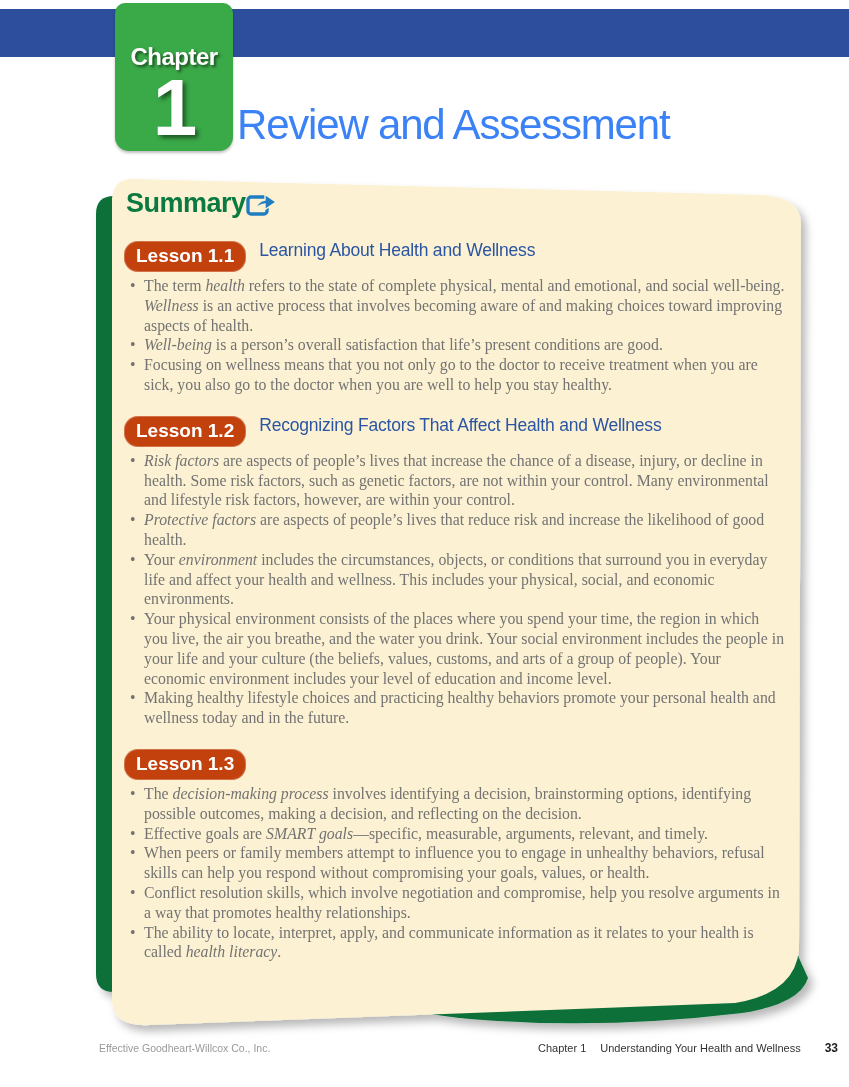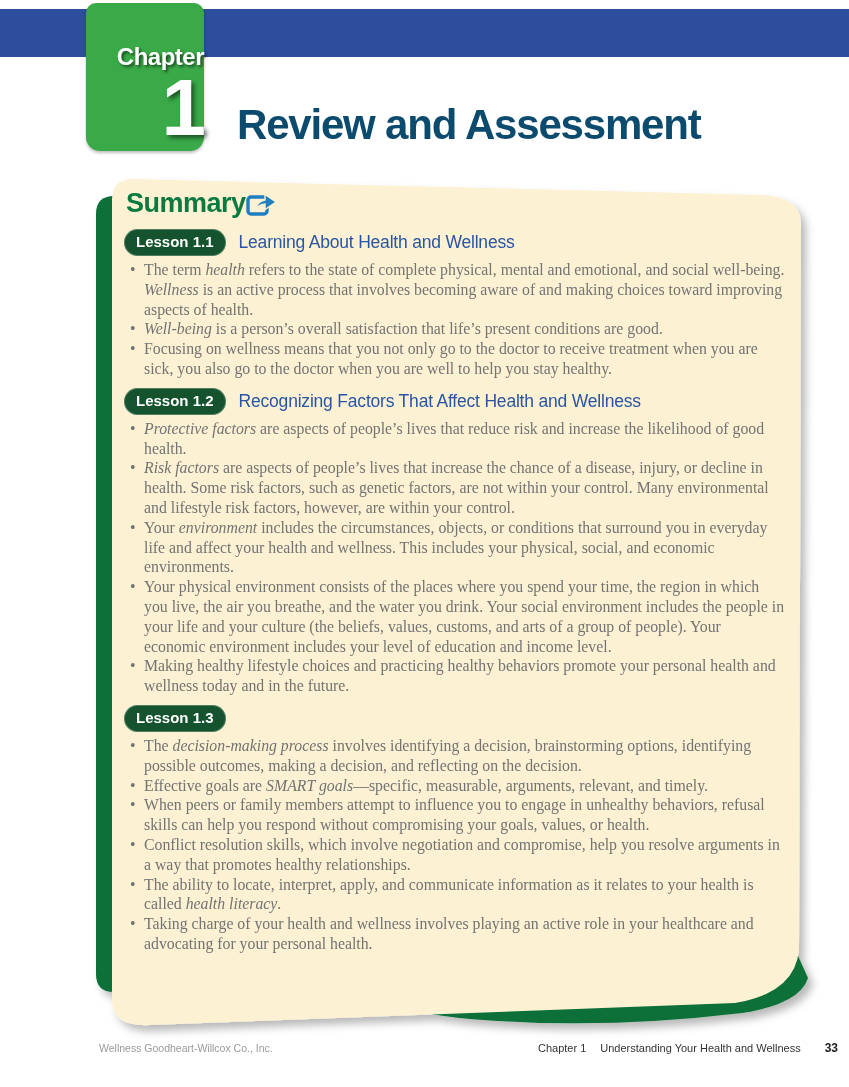--- a/index.html
+++ b/index.html
@@ -3,48 +3,49 @@
 <meta charset="utf-8">
 <style>
   html,body{margin:0;padding:0;}
   body{
     width:849px;height:1087px;position:relative;background:#ffffff;overflow:hidden;
     font-family:"Liberation Sans",sans-serif;
   }
   
   .top-bar{position:absolute;left:0;top:9px;width:849px;height:48px;background:#2d4e9c;}
   .chapter-tab{
-    position:absolute;left:86px;top:3px;width:118px;height:148px;
-    background:#3aa948;border-radius:10px 10px 14px 14px;text-align:right;
+    position:absolute;left:115px;top:3px;width:118px;height:148px;
+    background:#3aa948;border-radius:10px 10px 14px 14px;text-align:center;
     box-shadow:0 2px 3px rgba(0,0,0,0.25);
   }
   .chapter-word{
     margin-top:40px;color:#fff;font-weight:bold;font-size:24px;letter-spacing:-0.5px;
     text-shadow:2px 2px 3px rgba(0,0,0,0.55);
   }
   .chapter-num{
     color:#fff;font-weight:bold;font-size:80px;line-height:0.92;letter-spacing:-2px;
     text-shadow:3px 3px 4px rgba(0,0,0,0.5);
   }
   .page-title{
     position:absolute;left:237px;top:101px;
-    font-size:42px;font-weight:bold;color:#0c4a6e;letter-spacing:-1.2px;white-space:nowrap;text-align:right;
+    font-size:42px;font-weight:normal;color:#3b82f6;letter-spacing:-1.2px;white-space:nowrap;text-align:right;
   }
   
   .card-svg{position:absolute;left:0;top:0;width:849px;height:1087px;}
   
   .card-content{position:absolute;left:124px;top:186px;width:662px;}
   .summary-header{display:flex;align-items:center;margin:0 0 8px 2px;height:34px;}
   .summary-title{font-size:27px;font-weight:bold;color:#0a7a40;letter-spacing:-0.5px;}
   .share-icon{display:inline-block;width:31px;height:27px;cursor:pointer;}
   .lesson-heading{display:flex;align-items:center;gap:13px;margin:9px 0 4px 0;}
   .badge{
-    background:#14532d;color:#ffffff;font-weight:bold;font-size:15px;line-height:1;
+    background:#c2410c;color:#ffffff;font-weight:bold;font-size:19px;line-height:1;
     padding:5px 12px 7px;border-radius:14px;white-space:nowrap;
     box-shadow:inset 0 0 0 1px rgba(255,255,255,0.25);
+    margin-top:12px;
   }
   .lesson-title{color:#2a55a4;font-weight:normal;font-size:17.5px;letter-spacing:-0.2px;}
   ul.bullets{
     list-style:none;margin:0 0 7px 0;padding:0 0 0 20px;
     font-family:"Liberation Serif",serif;font-size:15.8px;line-height:19.8px;color:#737373;
   }
   ul.bullets li{position:relative;}
   ul.bullets li::before{content:"\2022";position:absolute;left:-14px;top:0;}
   .it{font-style:italic;}
   
@@ -98,36 +99,35 @@
       <ul class="bullets">
         <li><span>The term </span><span class="it">health</span><span> refers to the state of complete physical, mental and emotional, and social well-being. </span><span class="it">Wellness</span><span> is an active process that involves becoming aware of and making choices toward improving aspects of health.</span></li>
         <li><span class="it">Well-being</span><span> is a person’s overall satisfaction that life’s present conditions are good.</span></li>
         <li><span>Focusing on wellness means that you not only go to the doctor to receive treatment when you are sick, you also go to the doctor when you are well to help you stay healthy.</span></li>
       </ul>
       <div class="lesson-heading">
         <span class="badge">Lesson 1.2</span>
         <span class="lesson-title">Recognizing Factors That Affect Health and Wellness</span>
       </div>
       <ul class="bullets">
+        <li><span class="it">Risk factors</span><span> are aspects of people’s lives that increase the chance of a disease, injury, or decline in health. Some risk factors, such as genetic factors, are not within your control. Many environmental and lifestyle risk factors, however, are within your control.</span></li>
         <li><span class="it">Protective factors</span><span> are aspects of people’s lives that reduce risk and increase the likelihood of good health.</span></li>
-        <li><span class="it">Risk factors</span><span> are aspects of people’s lives that increase the chance of a disease, injury, or decline in health. Some risk factors, such as genetic factors, are not within your control. Many environmental and lifestyle risk factors, however, are within your control.</span></li>
         <li><span>Your </span><span class="it">environment</span><span> includes the circumstances, objects, or conditions that surround you in everyday life and affect your health and wellness. This includes your physical, social, and economic environments.</span></li>
         <li><span>Your physical environment consists of the places where you spend your time, the region in which you live, the air you breathe, and the water you drink. Your social environment includes the people in your life and your culture (the beliefs, values, customs, and arts of a group of people). Your economic environment includes your level of education and income level.</span></li>
         <li><span>Making healthy lifestyle choices and practicing healthy behaviors promote your personal health and wellness today and in the future.</span></li>
       </ul>
       <div class="lesson-heading">
         <span class="badge">Lesson 1.3</span>
       </div>
       <ul class="bullets">
         <li><span>The </span><span class="it">decision-making process</span><span> involves identifying a decision, brainstorming options, identifying possible outcomes, making a decision, and reflecting on the decision.</span></li>
         <li><span>Effective goals are </span><span class="it">SMART goals</span><span>—specific, measurable, arguments, relevant, and timely.</span></li>
         <li><span>When peers or family members attempt to influence you to engage in unhealthy behaviors, refusal skills can help you respond without compromising your goals, values, or health.</span></li>
         <li><span>Conflict resolution skills, which involve negotiation and compromise, help you resolve arguments in a way that promotes healthy relationships.</span></li>
         <li><span>The ability to locate, interpret, apply, and communicate information as it relates to your health is called </span><span class="it">health literacy</span><span>.</span></li>
-        <li><span>Taking charge of your health and wellness involves playing an active role in your healthcare and advocating for your personal health.</span></li>
       </ul>
     </div>
 </div>
 
-<div class="footer-left">Wellness Goodheart-Willcox Co., Inc.</div>
+<div class="footer-left">Effective Goodheart-Willcox Co., Inc.</div>
 <div class="footer-right">
   <span class="chap">Chapter 1</span><span class="book">Understanding Your Health and Wellness</span><span class="pagenum">33</span>
 </div>
 
 </body></html>

